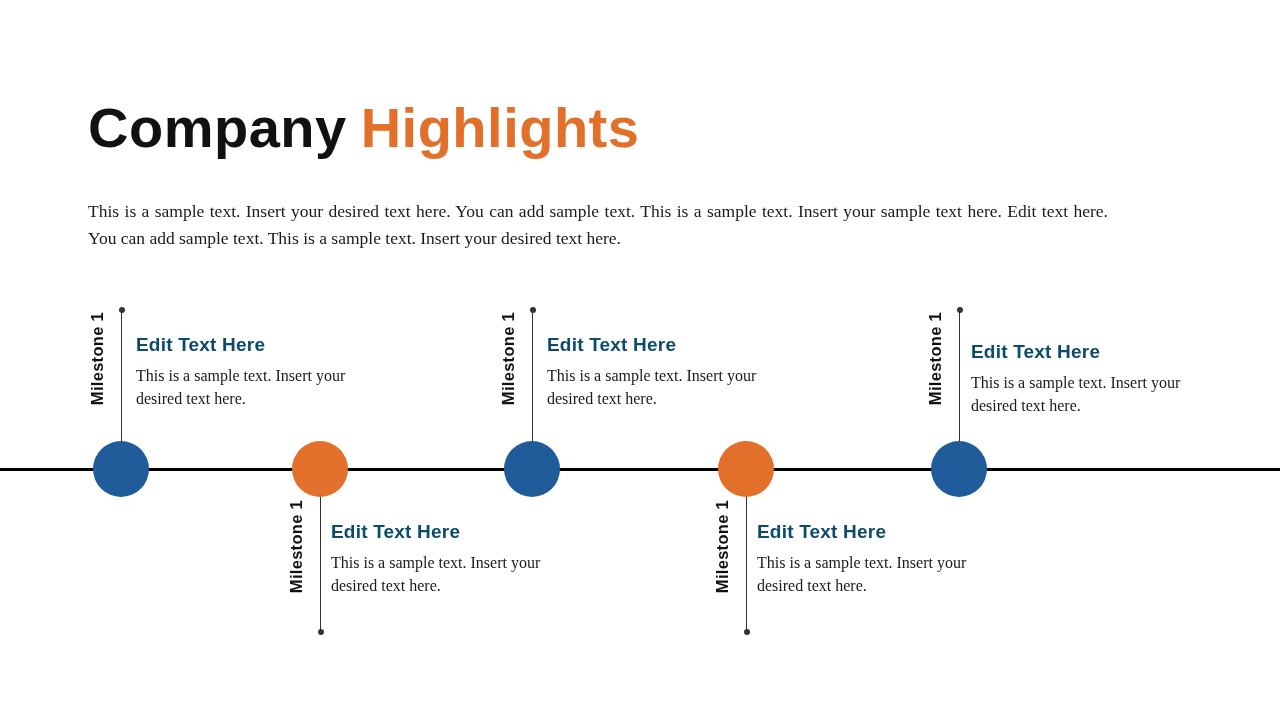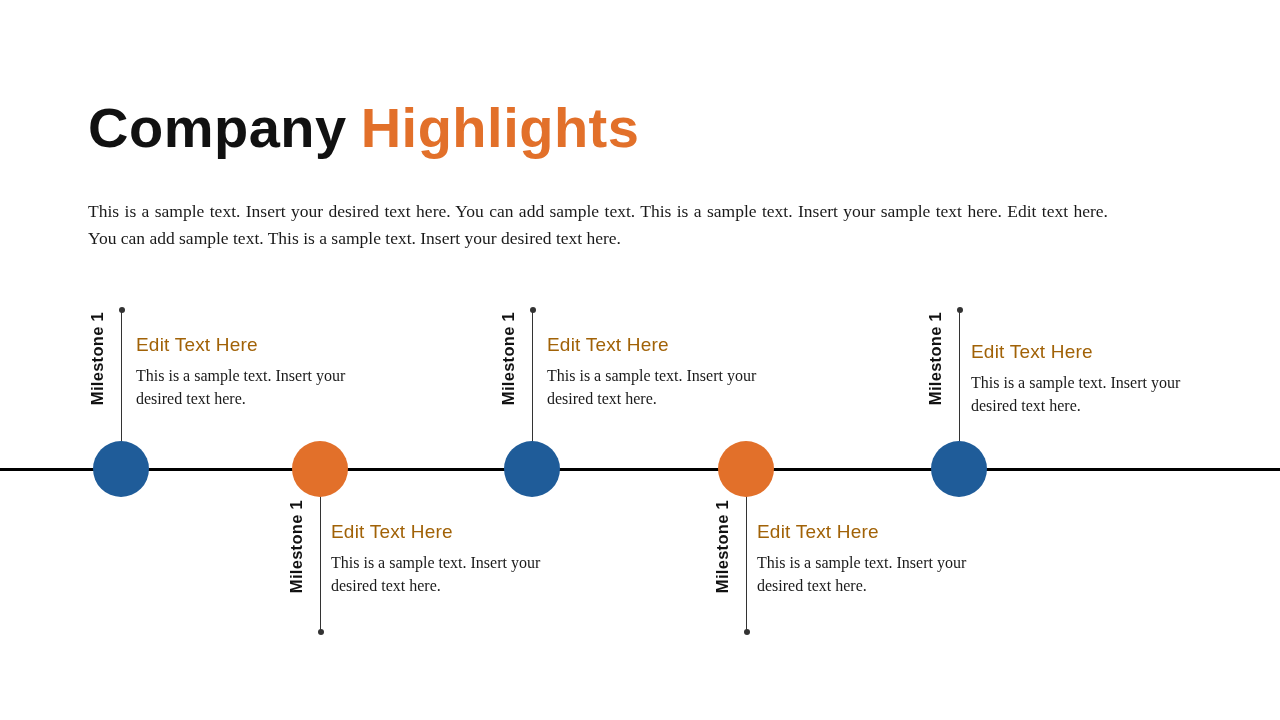--- a/index.html
+++ b/index.html
@@ -97,22 +97,22 @@
     white-space: nowrap;
   }
 
   
   .block {
     position: absolute;
     width: 250px;
   }
   .block .head {
     font-size: 19px;
-    font-weight: normal;
-    color: #a16207;
+    font-weight: bold;
+    color: #0c4a6e;
     margin: 0 0 8px 0;
     letter-spacing: 0.2px;
   }
   .block .body {
     font-size: 16px;
     line-height: 1.45;
     color: #1a1a1a;
     font-family: "Liberation Serif", serif;
     margin: 0;
   }

